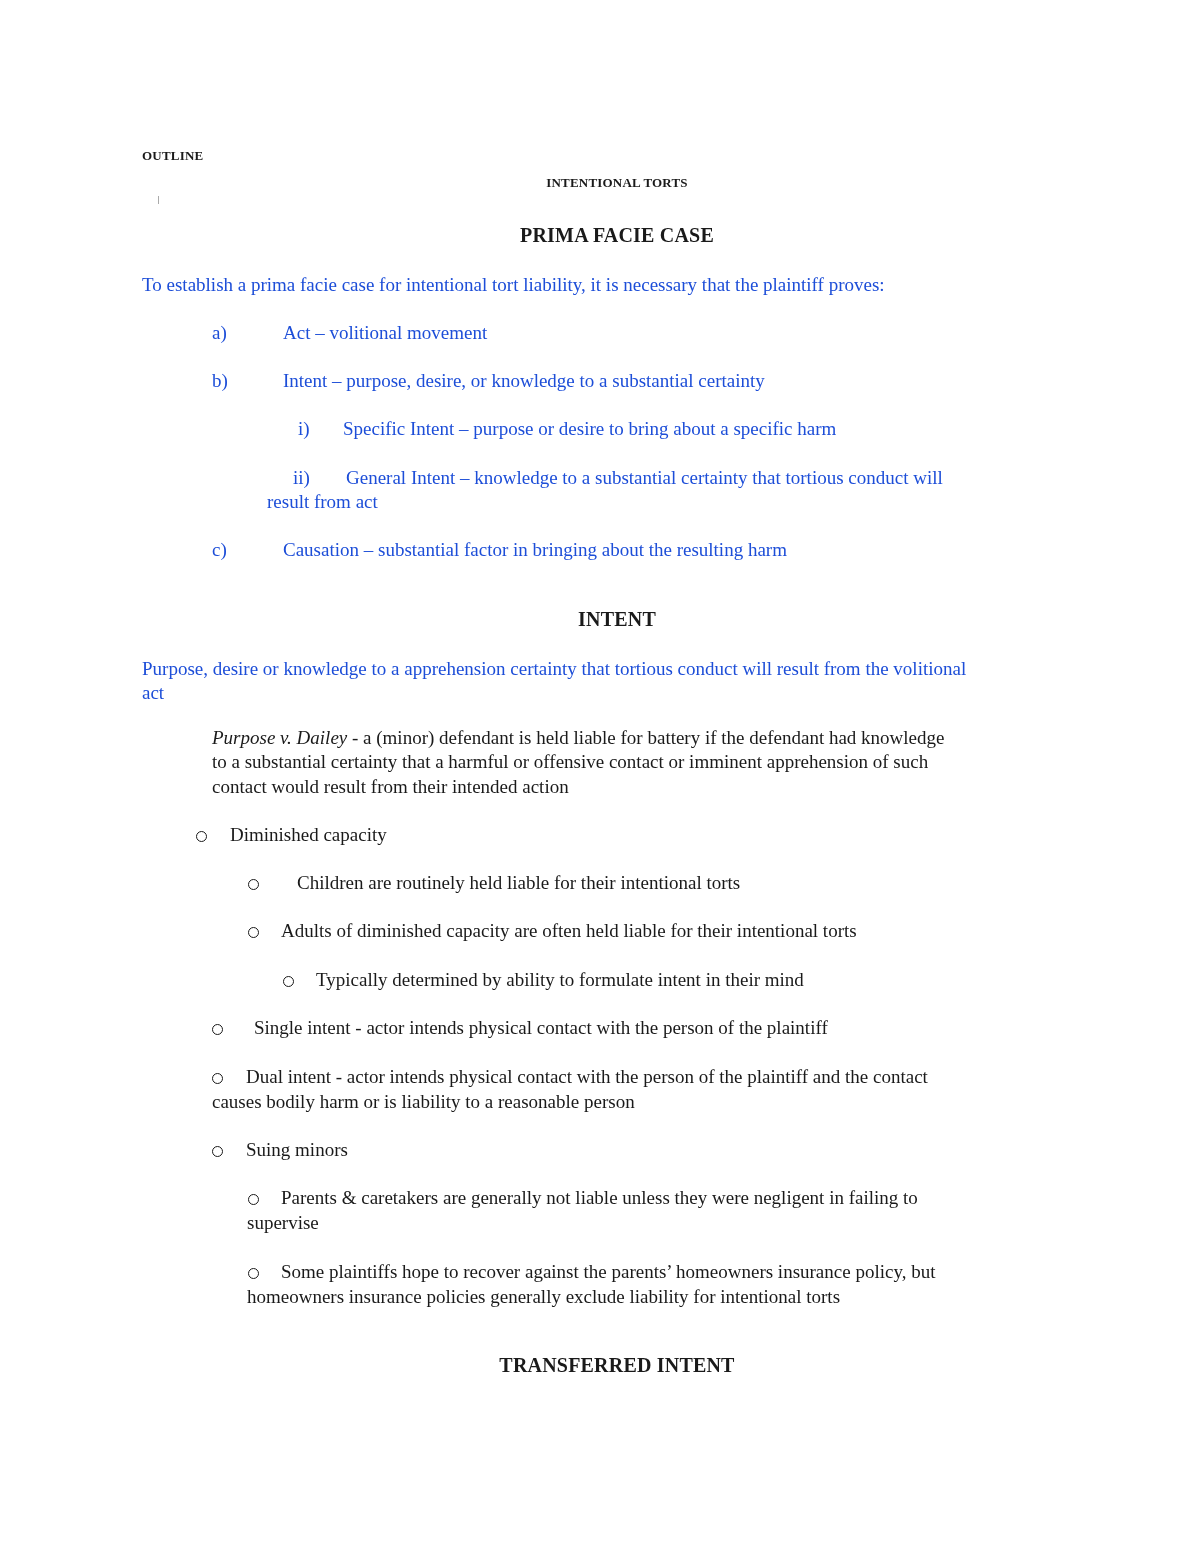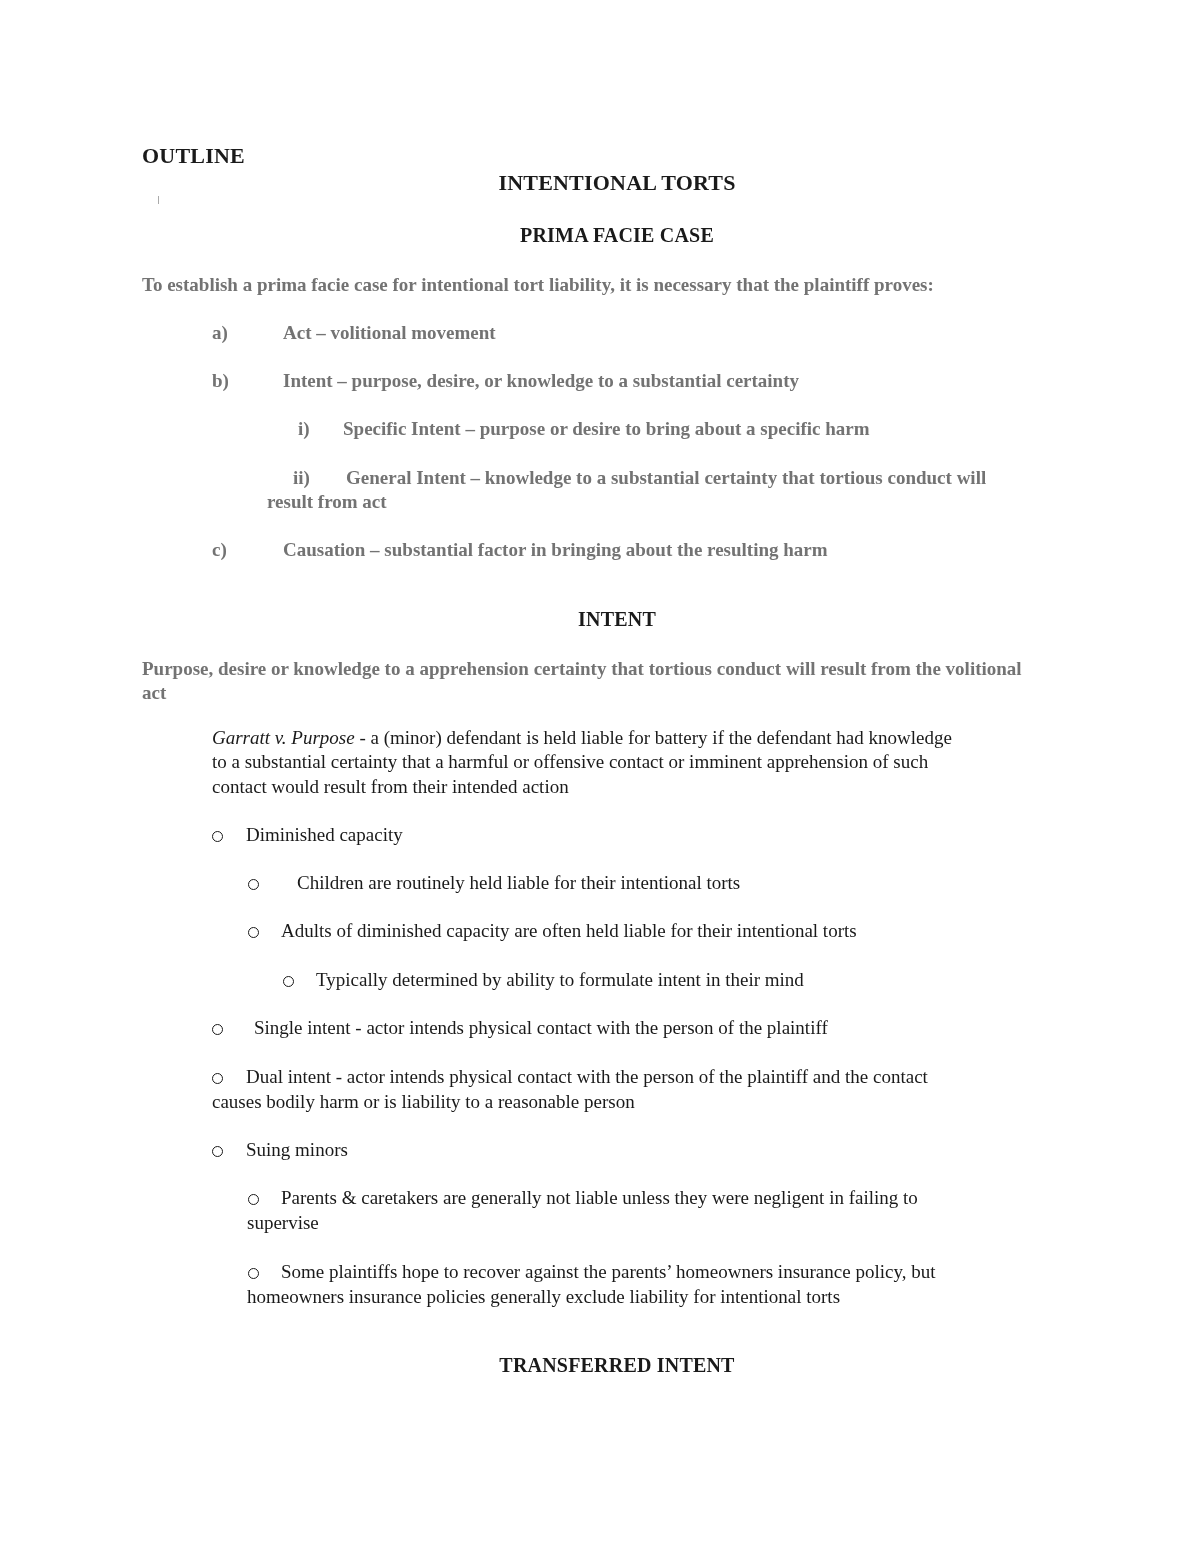--- a/index.html
+++ b/index.html
@@ -1,20 +1,20 @@
 <!DOCTYPE html>
 <html><head>
 <meta charset="utf-8">
 <style>
   html, body { margin: 0; padding: 0; background: #ffffff; }
   body { width: 1200px; height: 1553px; position: relative; overflow: hidden;
          font-family: "Liberation Serif", "DejaVu Serif", serif; color: #1a1a1a; font-size: 19px; }
   .abs { position: absolute; white-space: nowrap; line-height: 24px; }
-  .pink { color: #737373; font-weight: bold; }
-  .title { font-size: 22px; font-weight: bold; letter-spacing: 0.2px; }
+  .pink { color: #1d4ed8; }
+  .title { font-size: 13px; font-weight: bold; letter-spacing: 0.2px; }
   .center { left: 0; width: 1234px; text-align: center; }
   .mark { position: absolute; left: 158px; top: 196px; width: 1px; height: 8px; background: #aaaaaa; }
   .bullet { display: inline-block; width: 9px; height: 9px; border: 1.4px solid #1a1a1a; border-radius: 50%; vertical-align: middle; margin-right: 0; }
   i { font-style: italic; }
 </style>
 </head>
 <body>
 
 <div>
 
@@ -44,28 +44,28 @@
     <div class="abs pink" style="left:283px; top:538px;">Causation – substantial factor in bringing about the resulting harm</div>
   </div>
 
   <div class="abs title center" style="top:607px; font-size:20px;">INTENT</div>
 
   <div class="abs pink" style="left:142px; top:657px;">Purpose, desire or knowledge to a apprehension certainty that tortious conduct will result from the volitional</div>
   <div class="abs pink" style="left:142px; top:681px;">act</div>
 
   <div>
     <div class="abs" style="left:212px; top:726px;">
-      <i>Garratt v. Purpose</i><span> - a (minor) defendant is held liable for battery if the defendant had knowledge</span>
+      <i>Purpose v. Dailey</i><span> - a (minor) defendant is held liable for battery if the defendant had knowledge</span>
     </div>
     <div class="abs" style="left:212px; top:750px;">to a substantial certainty that a harmful or offensive contact or imminent apprehension of such</div>
     <div class="abs" style="left:212px; top:775px;">contact would result from their intended action</div>
   </div>
 
   <div>
-    <div class="abs" style="left:212px; top:823px;">
+    <div class="abs" style="left:196px; top:823px;">
       <span class="bullet"></span><span style="margin-left:23px;">Diminished capacity</span>
     </div>
     <div class="abs" style="left:248px; top:871px;">
       <span class="bullet"></span><span style="margin-left:38px;">Children are routinely held liable for their intentional torts</span>
     </div>
     <div class="abs" style="left:248px; top:919px;">
       <span class="bullet"></span><span style="margin-left:22px;margin-top:48px;">Adults of diminished capacity are often held liable for their intentional torts</span>
     </div>
     <div class="abs" style="left:283px; top:968px;">
       <span class="bullet"></span><span style="margin-left:22px;">Typically determined by ability to formulate intent in their mind</span>

